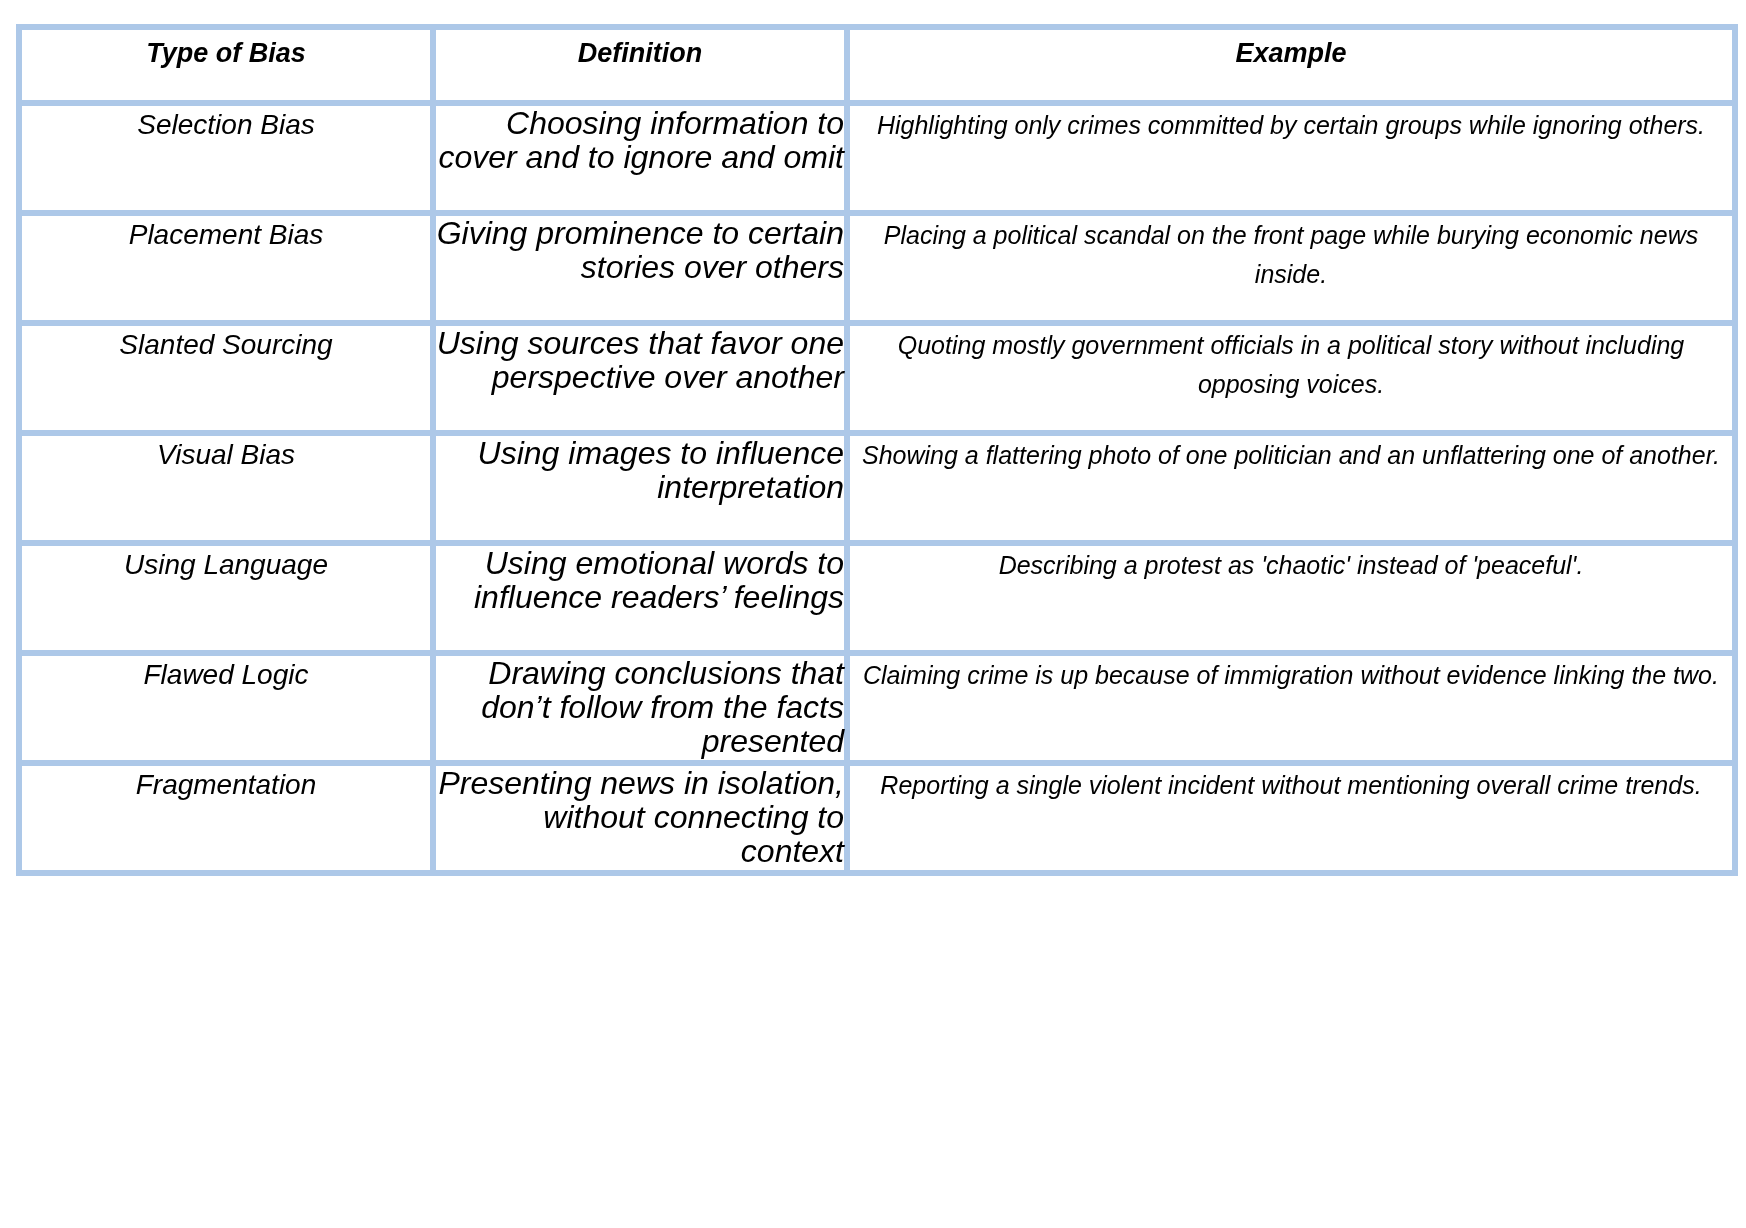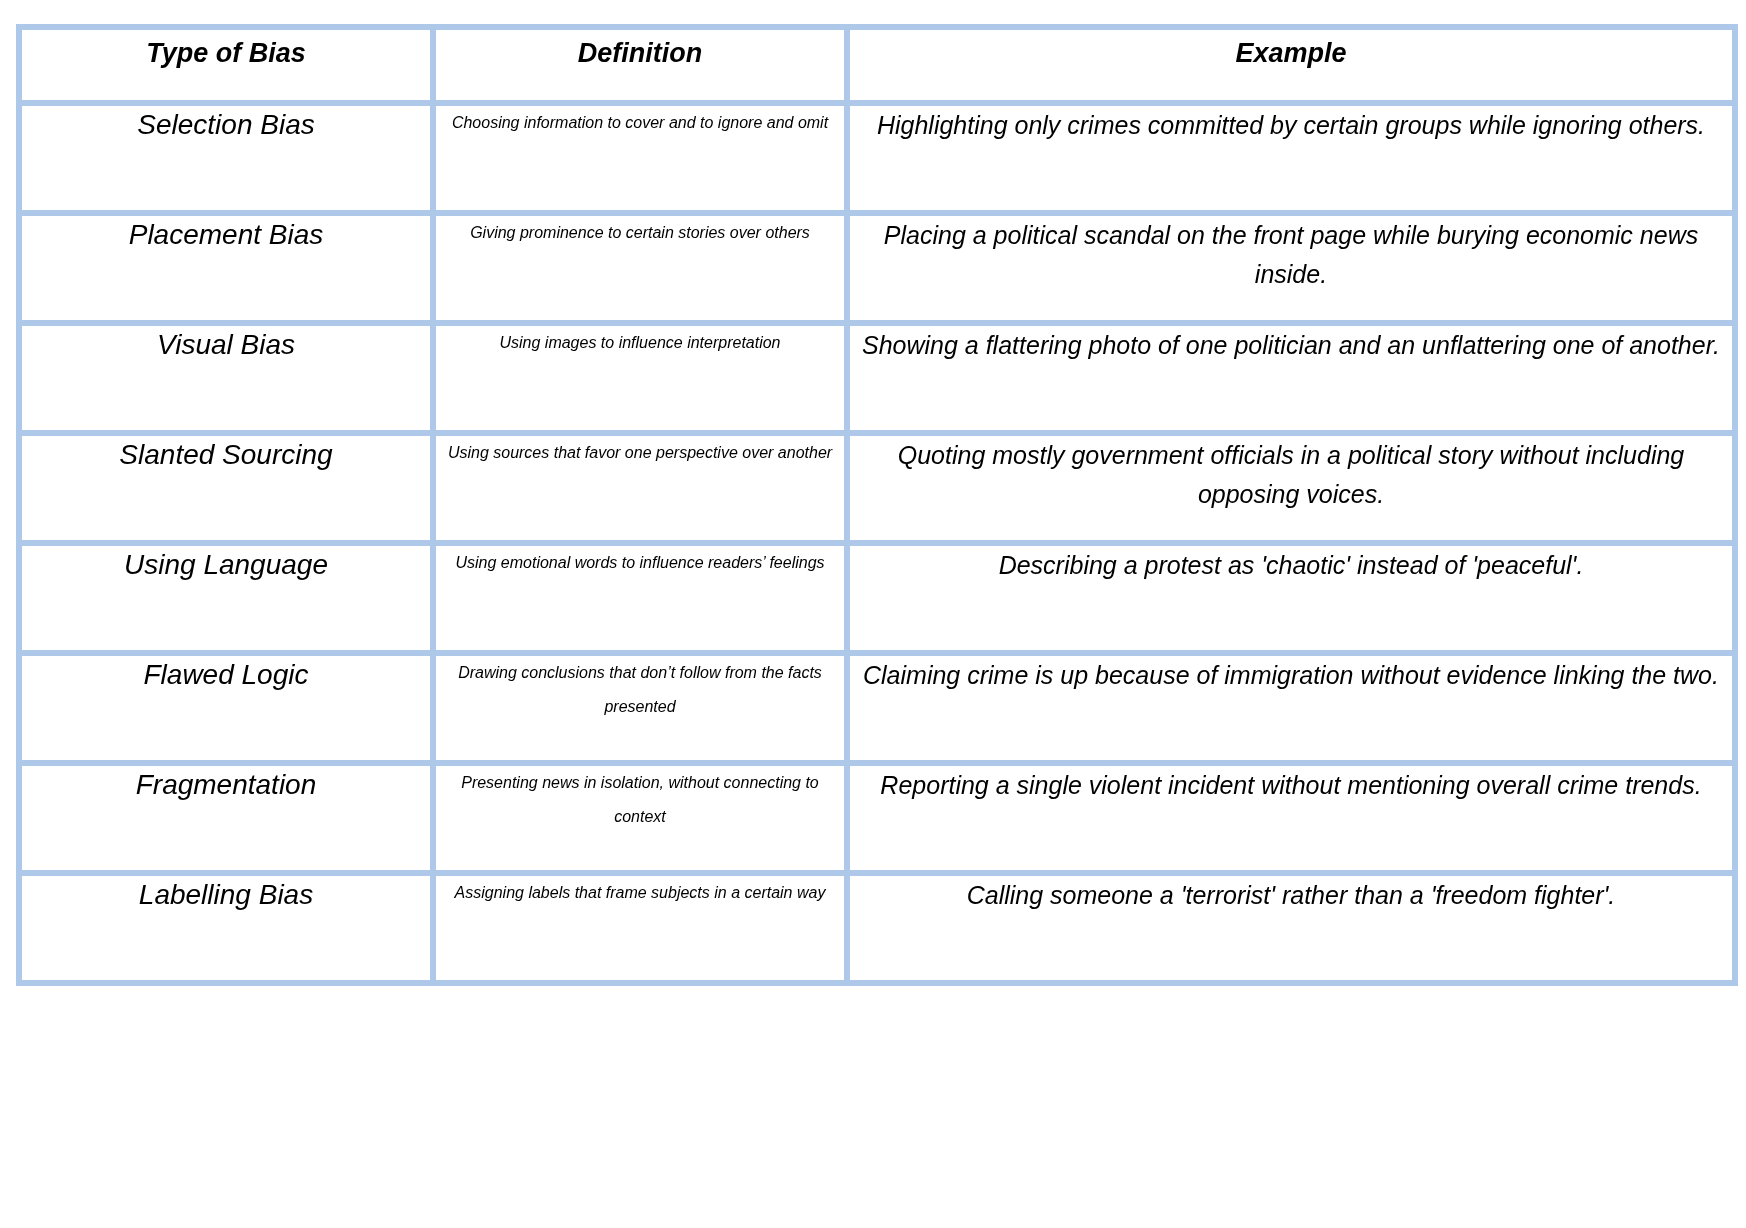--- a/index.html
+++ b/index.html
@@ -44,22 +44,22 @@
     }
     .bias-table tbody tr { height: 110px; }
     .bias-table tbody td { box-sizing: border-box; }
     .cell-type {
       text-align: center;
       font-size: 28px;
       line-height: 38px;
       padding: 6px 8px 0 8px;
     }
     .cell-def {
-      text-align: center;
-      font-size: 16px;
+      text-align: right;
+      font-size: 32px;
       line-height: 34px;
       padding: 4px 10px 0 12px;
     }
     .cell-ex {
       text-align: center;
       font-size: 25px;
       line-height: 39px;
       padding: 6px 10px 0 10px;
     }
   </style>
@@ -84,43 +84,38 @@
       <td class="cell-type">Selection Bias</td>
       <td class="cell-def">Choosing information to cover and to ignore and omit</td>
       <td class="cell-ex">Highlighting only crimes committed by certain groups while ignoring others.</td>
     </tr>
     <tr>
       <td class="cell-type">Placement Bias</td>
       <td class="cell-def">Giving prominence to certain stories over others</td>
       <td class="cell-ex">Placing a political scandal on the front page while burying economic news inside.</td>
     </tr>
     <tr>
+      <td class="cell-type">Slanted Sourcing</td>
+      <td class="cell-def">Using sources that favor one perspective over another</td>
+      <td class="cell-ex">Quoting mostly government officials in a political story without including opposing voices.</td>
+    </tr>
+    <tr>
       <td class="cell-type">Visual Bias</td>
       <td class="cell-def">Using images to influence interpretation</td>
       <td class="cell-ex">Showing a flattering photo of one politician and an unflattering one of another.</td>
-    </tr>
-    <tr>
-      <td class="cell-type">Slanted Sourcing</td>
-      <td class="cell-def">Using sources that favor one perspective over another</td>
-      <td class="cell-ex">Quoting mostly government officials in a political story without including opposing voices.</td>
     </tr>
     <tr>
       <td class="cell-type">Using Language</td>
       <td class="cell-def">Using emotional words to influence readers’ feelings</td>
       <td class="cell-ex">Describing a protest as 'chaotic' instead of 'peaceful'.</td>
     </tr>
     <tr>
       <td class="cell-type">Flawed Logic</td>
       <td class="cell-def">Drawing conclusions that don’t follow from the facts presented</td>
       <td class="cell-ex">Claiming crime is up because of immigration without evidence linking the two.</td>
     </tr>
     <tr>
       <td class="cell-type">Fragmentation</td>
       <td class="cell-def">Presenting news in isolation, without connecting to context</td>
       <td class="cell-ex">Reporting a single violent incident without mentioning overall crime trends.</td>
     </tr>
-    <tr>
-      <td class="cell-type">Labelling Bias</td>
-      <td class="cell-def">Assigning labels that frame subjects in a certain way</td>
-      <td class="cell-ex">Calling someone a 'terrorist' rather than a 'freedom fighter'.</td>
-    </tr>
   </tbody>
 </table>
 
 </body></html>

